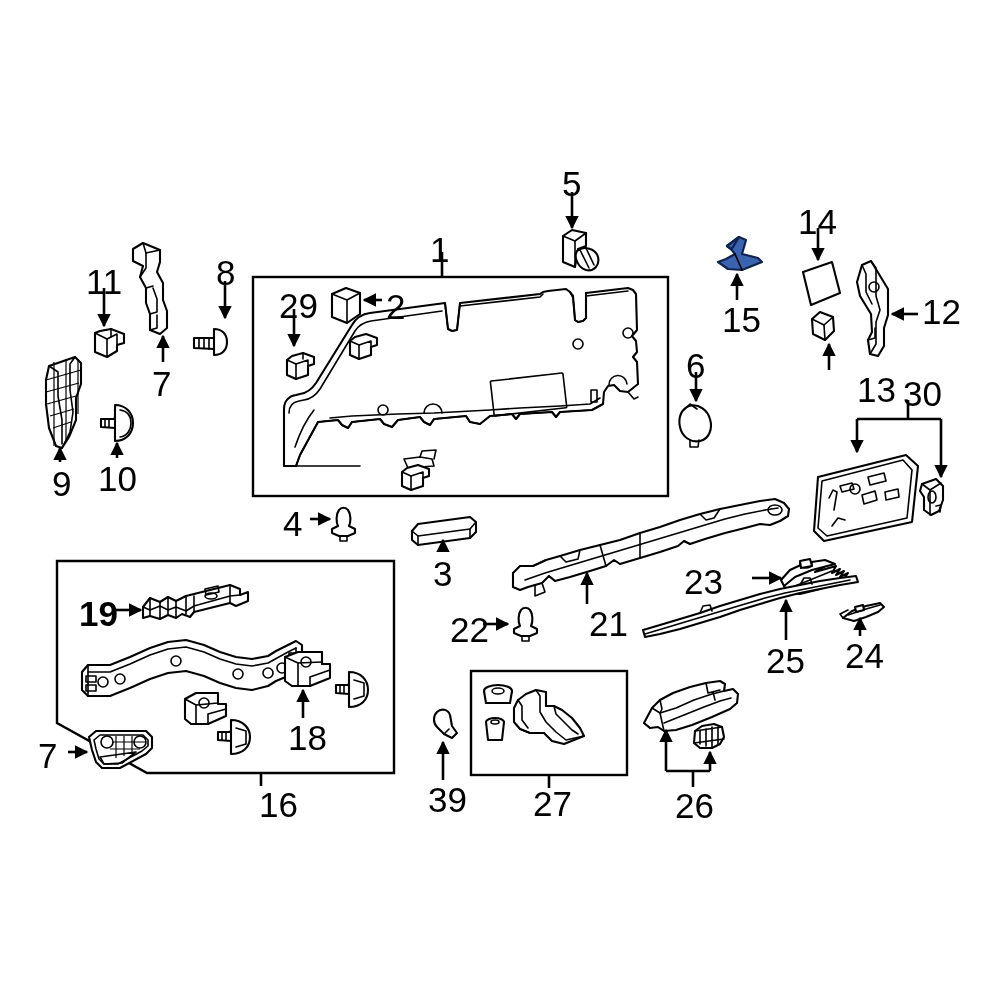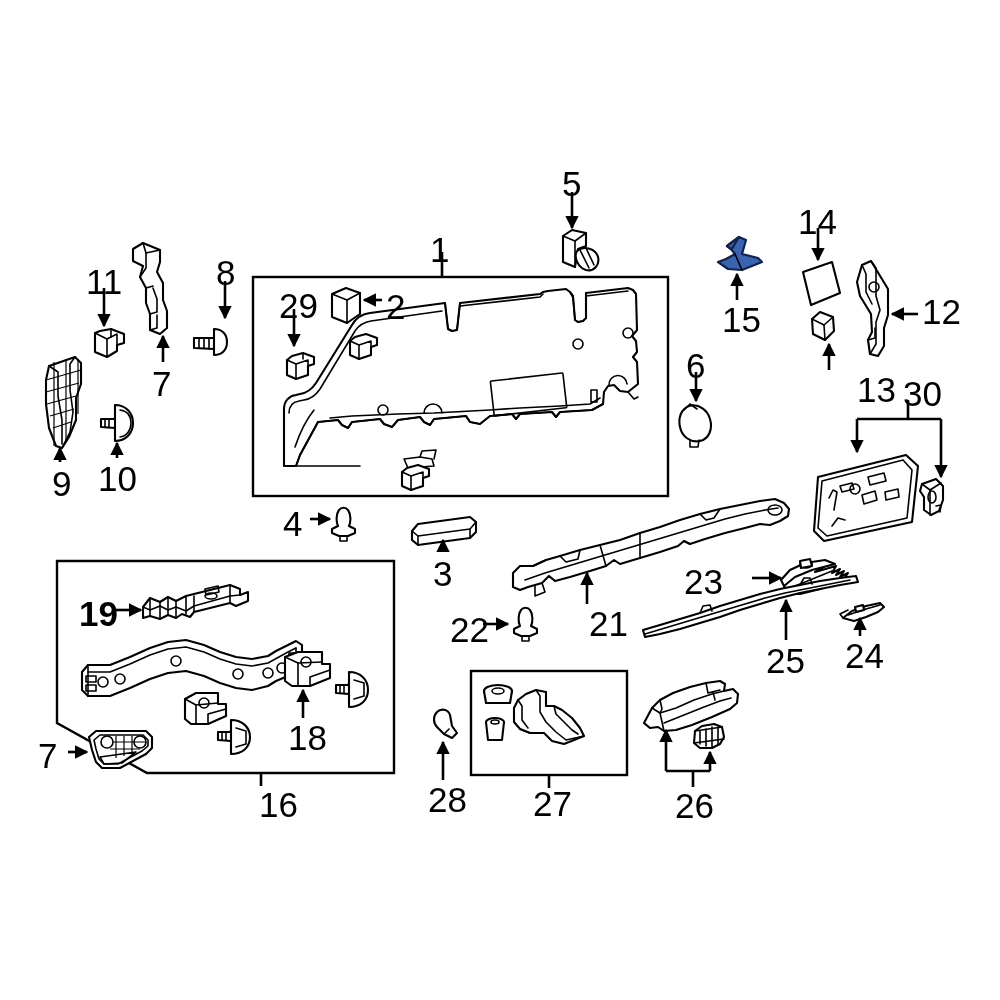--- a/index.html
+++ b/index.html
@@ -527,16 +527,16 @@
   <div class="callout" style="left:288px;top:720px;">18</div>
   <div class="callout" style="left:79px;top:596px;font-weight:bold;">19</div>
   <div class="callout" style="left:903px;top:376px;">30</div>
   <div class="callout" style="left:547px;top:606px;margin-left:42px;">21</div>
   <div class="callout" style="left:450px;top:612px;">22</div>
   <div class="callout" style="left:684px;top:564px;">23</div>
   <div class="callout" style="left:845px;top:638px;">24</div>
   <div class="callout" style="left:766px;top:643px;">25</div>
   <div class="callout" style="left:675px;top:788px;">26</div>
   <div class="callout" style="left:533px;top:786px;">27</div>
-  <div class="callout" style="left:428px;top:782px;">28</div>
+  <div class="callout" style="left:428px;top:782px;">39</div>
   <div class="callout" style="left:279px;top:288px;text-align:center;">29</div>
 
 </div>
 
 </body></html>

